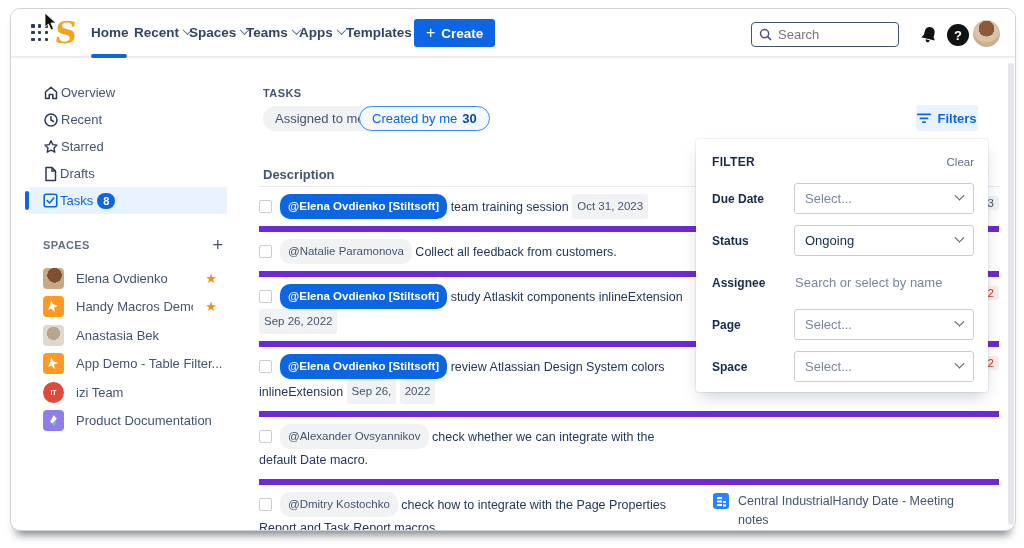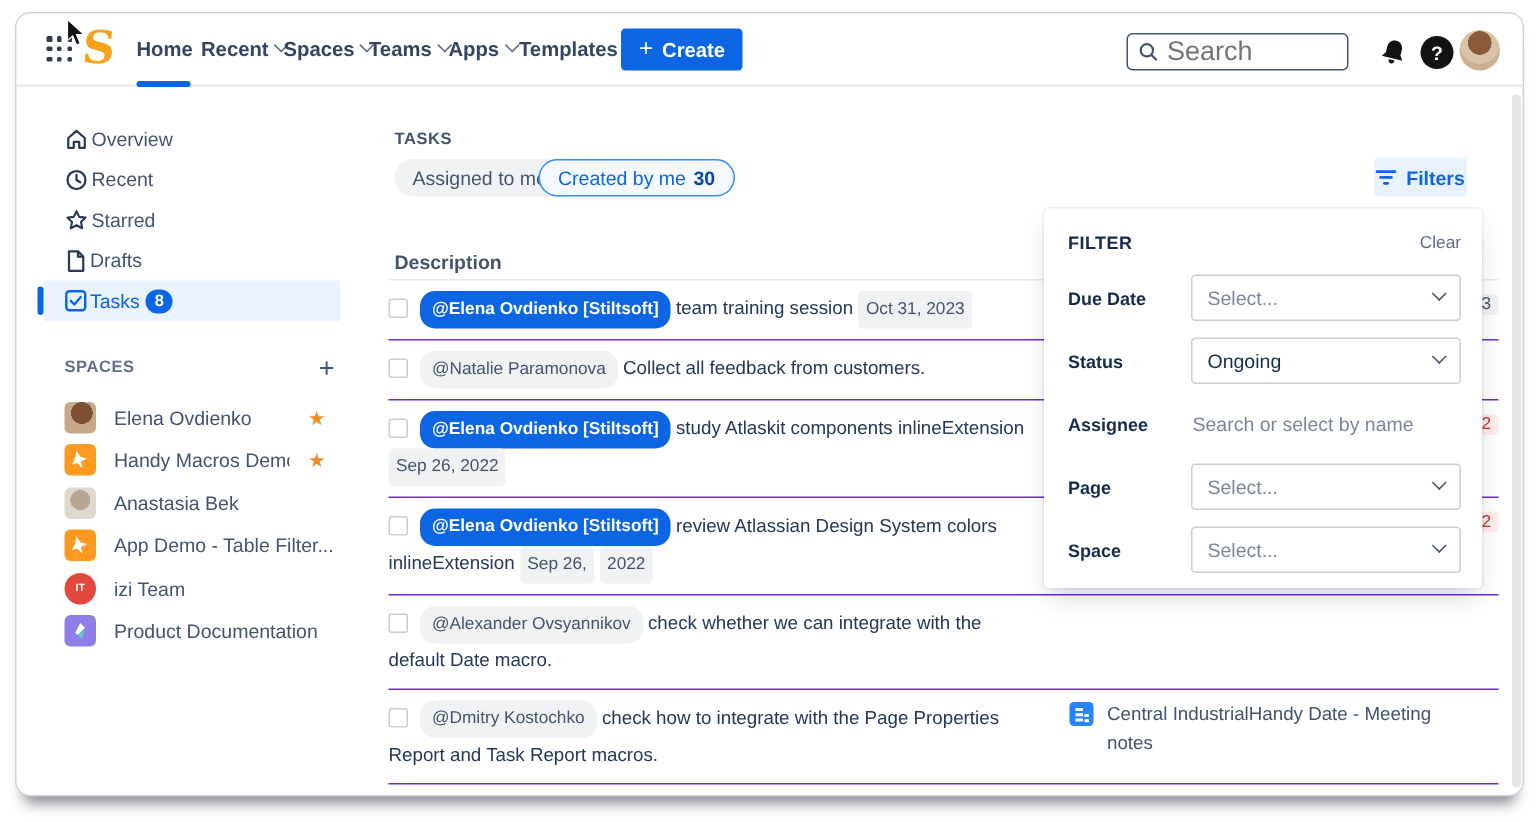--- a/index.html
+++ b/index.html
@@ -15,21 +15,21 @@
   .topbar { position:absolute; left:0; top:0; right:0; height:49px; border-bottom:2px solid #EBECF0; background:#fff; }
   .grid-icon { position:absolute; left:20px; top:15px; width:18px; height:18px; display:grid; grid-template-columns:repeat(3,1fr); gap:2.5px; cursor:pointer; }
   .grid-icon i { width:3.6px; height:3.6px; background:#2b3a55; border-radius:1px; }
   .logo { position:absolute; left:44px; top:6px; font-size:30px; font-weight:800; color:#F7A21B; font-family:"DejaVu Serif", serif; transform:skewX(-6deg); }
   .nav-item { position:absolute; top:16px; font-size:13.5px; font-weight:700; color:#344563; cursor:pointer; white-space:nowrap; }
   .nav-item .chev { display:inline-block; width:7px; height:7px; border-right:1.6px solid #5d6b85; border-bottom:1.6px solid #5d6b85; transform:rotate(45deg) translate(-1px,-1px); margin-left:5px; vertical-align:2px; }
   .home-underline { position:absolute; left:80px; top:45px; width:36px; height:3.5px; background:#0C66E4; border-radius:2px; }
   .create-btn { position:absolute; left:403px; top:10px; height:28px; padding:0 12px; background:#0C66E4; color:#fff; border:none; border-radius:3px; font-size:13.5px; font-weight:600; display:flex; align-items:center; gap:6px; cursor:pointer; font-family:inherit; }
   .create-plus { font-size:16px; font-weight:400; line-height:1; }
   .search-box { position:absolute; left:740px; top:13px; width:148px; height:25px; border:1.5px solid #44546F; border-radius:4px; display:flex; align-items:center; padding:0 7px; gap:6px; background:#fff; }
-  .search-box input { border:none; outline:none; width:100px; font-size:18px; color:#3b82f6; font-family:inherit; background:transparent; }
+  .search-box input { border:none; outline:none; width:100px; font-size:13px; color:#3b82f6; font-family:inherit; background:transparent; }
   .icon-btn { position:absolute; top:13px; width:26px; height:26px; display:flex; align-items:center; justify-content:center; cursor:pointer; }
   .help-circle { width:22px; height:22px; border-radius:50%; background:#101214; color:#fff; font-size:13px; font-weight:700; display:flex; align-items:center; justify-content:center; }
   .avatar { position:absolute; left:962px; top:11px; width:27px; height:27px; border-radius:50%; background:radial-gradient(circle at 50% 32%, #8a5a3b 0 34%, #d9c3a6 35% 60%, #cbb091 61% 100%); cursor:pointer; }
   
   .sidebar { position:absolute; left:18px; top:70px; width:198px; }
   .side-item { position:relative; display:flex; align-items:center; gap:2px; height:27px; padding-left:14px; color:#44546F; cursor:pointer; }
   .side-item svg { flex:0 0 auto; }
   .side-item.active { background:#E9F2FF; color:#0C66E4; font-weight:500; border-radius:2px; }
   .active-bar { position:absolute; left:-4px; top:4px; width:4px; height:19px; background:#0C66E4; border-radius:2px; }
   .badge { margin-left:2px; min-width:18px; height:16px; padding:0 5px; background:#0C66E4; color:#fff; border-radius:9px; font-size:11px; font-weight:700; display:inline-flex; align-items:center; justify-content:center; }
@@ -52,21 +52,21 @@
   .tab { position:absolute; top:97px; height:25px; border-radius:13px; display:flex; align-items:center; gap:5px; padding:0 12px; font-size:13px; cursor:pointer; }
   .tab-inactive { left:252px; background:#F1F2F4; color:#44546F; }
   .tab-inactive b { color:#172B4D; }
   .tab-active { left:348px; background:#F5F9FF; border:1px solid #388BFF; color:#0C66E4; }
   .tab-active b { color:#0747A6; }
   .filters-btn { position:absolute; left:905px; top:96px; width:62px; height:26px; background:#E9F2FF; border:none; border-radius:3px; color:#0C66E4; font-size:13px; font-weight:600; display:flex; align-items:center; justify-content:center; gap:6px; cursor:pointer; font-family:inherit; }
   .desc-header { position:absolute; left:252px; top:158px; font-size:13px; font-weight:600; color:#44546F; }
   .sort-arrow { position:absolute; left:968px; top:160px; color:#44546F; }
   
   .tasks-table { position:absolute; left:248px; top:177px; width:740px; border-top:1px solid #E7E9EC; }
-  .row { position:relative; border-bottom:1px solid #6d28d9; padding:7px 0 7px 0; min-height:34px; }
+  .row { position:relative; border-bottom:6px solid #6d28d9; padding:7px 0 7px 0; min-height:34px; }
   .desc-cell { width:428px; margin-left:0; line-height:23px; font-size:12.5px; color:#253858; }
   .checkbox { display:inline-block; width:13px; height:13px; border:1.5px solid #C8CDD4; border-radius:2px; background:#fff; vertical-align:-2px; margin-right:8px; cursor:pointer; }
   .mention { display:inline-block; font-size:11.5px; border-radius:10px; padding:1px 8px; vertical-align:0.5px; white-space:nowrap; }
   .mention.blue { background:#0C66E4; color:#fff; font-weight:600; }
   .mention.gray { background:#F1F2F4; color:#44546F; }
   .datepill { display:inline-block; font-size:11.5px; background:#F1F2F4; color:#44546F; border-radius:3px; padding:1px 5px; vertical-align:0.5px; white-space:nowrap; }
   .datepill:empty, .duepill:empty { display:none; }
   .page-cell { position:absolute; left:454px; top:7px; width:256px; display:flex; gap:9px; line-height:19px; font-size:12.5px; color:#44546F; cursor:pointer; }
   .page-icon { flex:0 0 auto; margin-top:1px; width:16px; height:16px; border-radius:3px; background:#2684FF; position:relative; }
   .page-icon::before { content:""; position:absolute; left:3.5px; top:4px; width:5px; height:2px; background:#fff; box-shadow:0 3.5px 0 #fff, 0 7px 0 #fff; }

